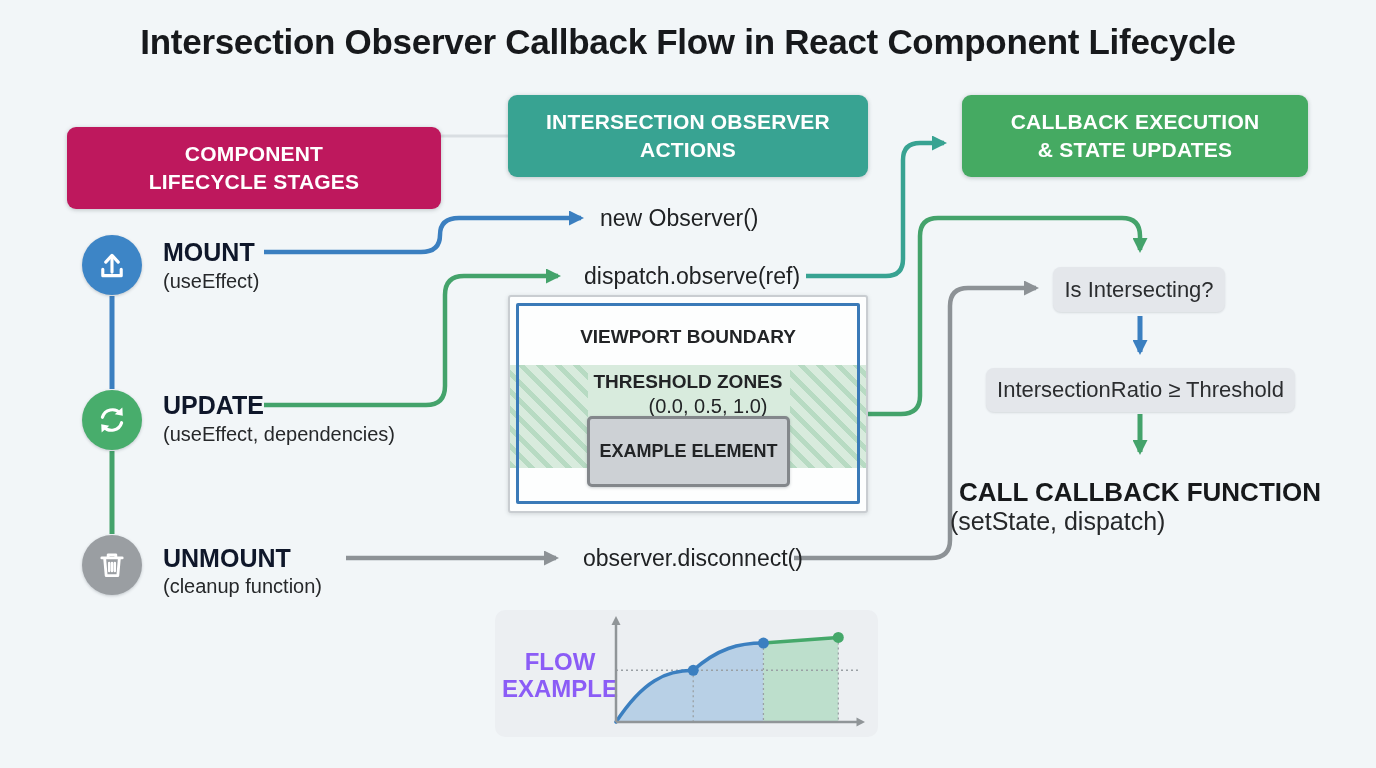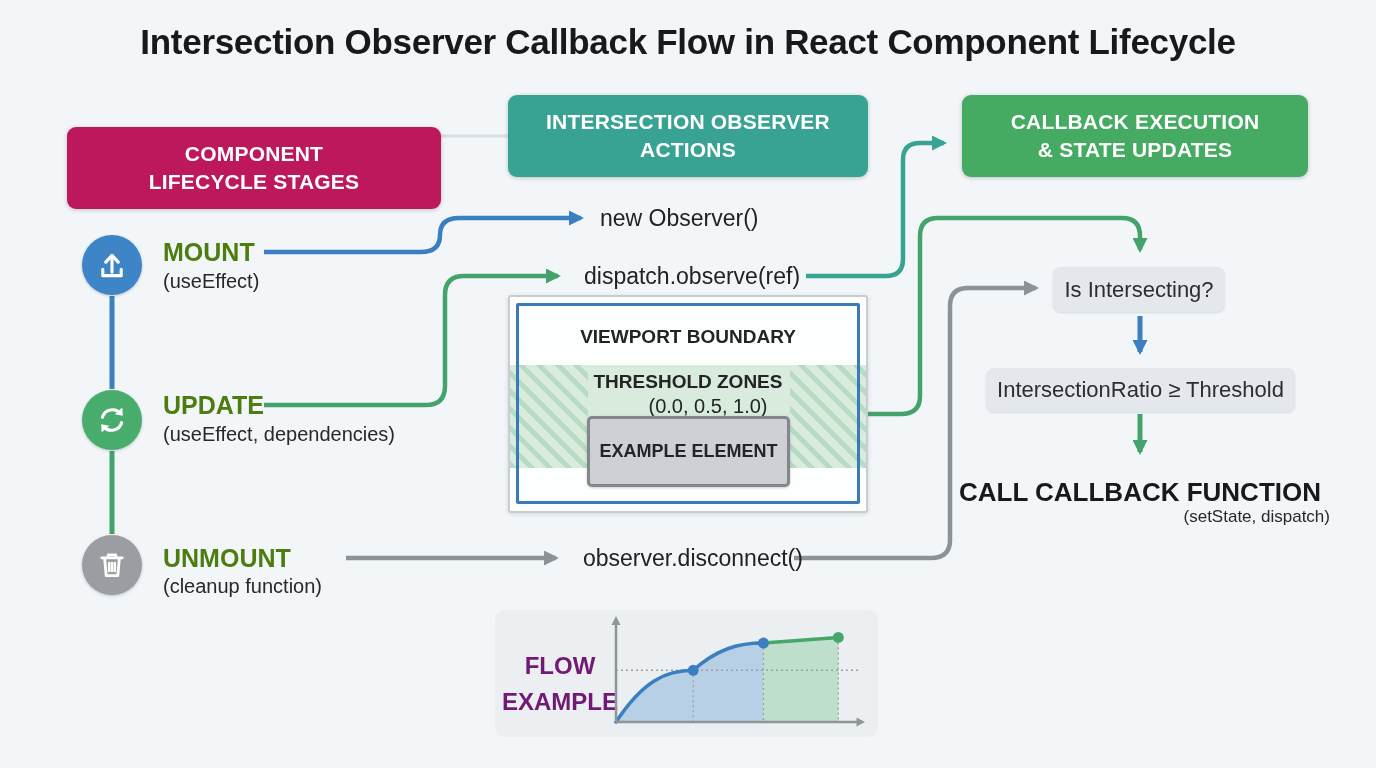--- a/index.html
+++ b/index.html
@@ -17,21 +17,21 @@
   .hdr-blue  { left:67px;  top:95px; width:374px; background:#be185d;margin-top:32px; }
   .hdr-teal  { left:508px; top:95px; width:360px; background:#38a392; }
   .hdr-green { left:962px; top:95px; width:346px; background:#45aa62; }
 
   .stage-circle { width:60px; height:60px; border-radius:50%; display:flex; align-items:center;
                   justify-content:center; box-shadow:0 1px 3px rgba(50,60,70,.25); }
   .c-blue  { background:#3d85c6; }
   .c-green { background:#48ad6c; }
   .c-gray  { background:#9a9ea2; }
 
-  .stage-name   { font-size:25px; font-weight:700; color:#4d7c0f; line-height:28px; }
+  .stage-name   { font-size:25px; font-weight:700; color:#0f172a; line-height:28px; }
   .stage-detail { font-size:20px; font-weight:400; color:#26282a; line-height:28px; }
 
   .code-text { font-size:23px; color:#202224; line-height:30px; white-space:nowrap; }
 
   .vp-outer { left:508px; top:295px; width:360px; height:218px; background:#fdfefe;
               border:2px solid #c9cdd1; border-radius:3px; box-shadow:0 1px 4px rgba(60,70,80,.18); }
   .vp-band  { left:510px; top:365px; width:356px; height:103px; background:#d8ebdd; }
   .vp-hatch { top:365px; height:103px;
               background:repeating-linear-gradient(45deg, rgba(134,194,155,.40) 0 5px, rgba(134,194,155,0) 5px 13px); }
   .vp-inner { left:516px; top:303px; width:344px; height:201px; border:3px solid #3a7ab8;
@@ -42,25 +42,25 @@
                   justify-content:center; font-size:18px; font-weight:700; color:#222426;
                   box-shadow:0 1px 3px rgba(60,70,80,.25); }
 
   .chip { background:#e4e7eb; border-radius:8px; display:flex; align-items:center; justify-content:center;
           font-size:22px; color:#2b2d2f; box-shadow:0 1px 2px rgba(60,70,80,.15); }
   .chip-intersecting { left:1053px; top:267px; width:172px; height:45px; }
   .chip-ratio        { left:986px;  top:368px; width:309px; height:44px; }
 
   .callback-title  { left:950px; top:477px; width:380px; text-align:center; font-size:26px;
                      font-weight:700; color:#17191b; }
-  .callback-detail { left:950px; top:507px; width:380px; text-align:right; font-size:17px; color:#26282a; }
+  .callback-detail { left:950px; top:507px; width:380px; text-align:left; font-size:25px; color:#26282a; }
 
   .flow-panel { left:495px; top:610px; width:383px; height:127px; background:#eceff2; border-radius:10px; }
   .flow-label { left:498px; top:648px; width:124px; text-align:center; font-size:24px; font-weight:700;
-                color:#701a75; line-height:36px; white-space:pre-line; }
+                color:#8b5cf6; line-height:27px; white-space:pre-line; }
 
   svg.overlay { position:absolute; left:0; top:0; width:1376px; height:768px; pointer-events:none; }
 </style>
 </head>
 <body>
 
 <div id="canvas">
 
   <svg class="overlay" viewBox="0 0 1376 768">
     <defs>

